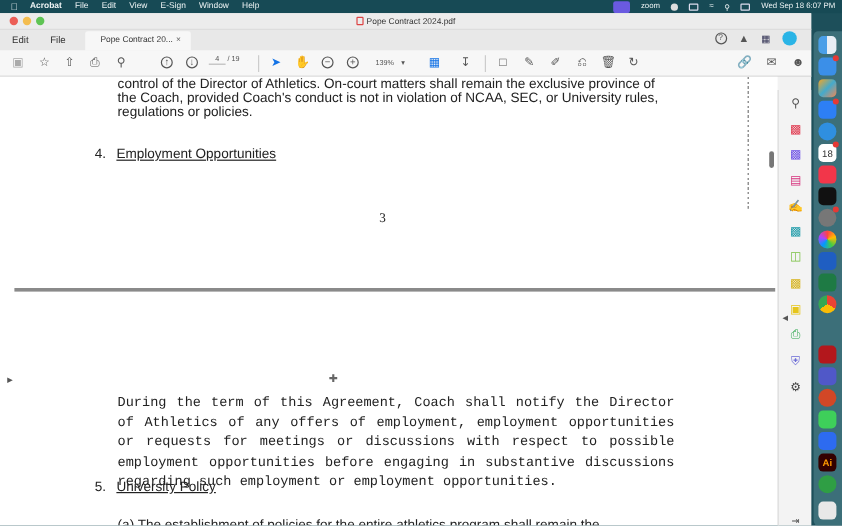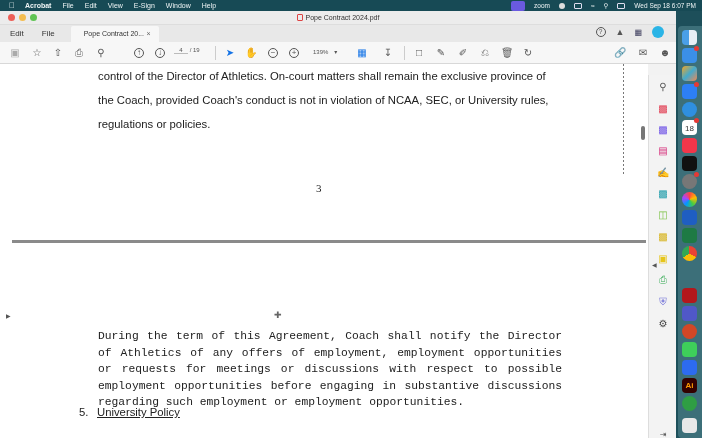--- a/index.html
+++ b/index.html
@@ -39,21 +39,21 @@
   .circ { display:inline-block; width:10px; height:10px; border:1px solid #555; border-radius:50%; font-size:8px; line-height:8px; text-align:center; vertical-align: middle; }
   .page-num { position: absolute; left: 174px; top: 5px; font-size: 6px; color: #555; }
   .page-num .cur { display: inline-block; width: 14px; border-bottom: 1px solid #bbb; text-align: center; }
   .zoom-val { position: absolute; left: 313px; top: 6px; font-size: 6px; color: #555; }
   .zoom-val .caret { margin-left: 6px; }
   .tb-sep { position: absolute; top: 4px; width: 1px; height: 14px; background: #ccc; }
 
   
   .doc-area { position: absolute; left: 0; top: 53px; width: 648px; height: 374px; background: #ffffff; overflow: hidden; }
   .page-gap { position: absolute; left: 12px; top: 176px; width: 634px; height: 3px; background: #8a8a8a; }
-  .doc-text { position: absolute; font-family: "Liberation Sans", sans-serif; color: #222; font-size: 11.3px; line-height: 24px; }
+  .doc-text { position: absolute; font-family: "Liberation Sans", sans-serif; color: #222; font-size: 11.3px; line-height: 12px; }
   .para1 { left: 98px; top: 0px; width: 466px; }
   .heading { font-size: 11.3px; }
   .heading .num { display: inline-block; width: 18px; }
   .heading u { text-decoration: underline; }
   .h4 { left: 79px; top: 59px; }
   .pgnum { left: 316px; top: 112px; font-family: "Liberation Serif", serif; font-size: 11px; }
   .para2 { left: 98px; top: 264px; width: 464px; text-align: justify; line-height: 16.5px; font-family: Liberation Mono, monospace; }
   .h5 { left: 79px; top: 336px; }
   .para3 { left: 98px; top: 368px; width: 464px; text-align: justify; white-space: nowrap; }
   .vscroll-thumb { position: absolute; left: 641px; top: 62px; width: 4px; height: 14px; background: #777; border-radius: 2px; }
@@ -147,20 +147,23 @@
     <span class="tb" style="left:478px">⎌</span>
     <span class="tb" style="left:500px">🗑</span>
     <span class="tb" style="left:521px">↻</span>
     <span class="tb" style="left:614px">🔗</span>
     <span class="tb" style="left:636px">✉</span>
     <span class="tb" style="left:658px">☻</span>
   </div>
 
   <div class="doc-area">
     <div class="doc-text para1">control of the Director of Athletics.  On-court matters shall remain the exclusive province of the Coach, provided Coach's conduct is not in violation of NCAA, SEC, or University rules, regulations or policies.</div>
+    <div class="doc-text heading h4">
+      <span class="num">4.</span><u>Employment Opportunities</u>
+    </div>
     <div class="doc-text pgnum">3</div>
     <div class="vline"></div>
     <div class="vscroll-thumb"></div>
 
     <div class="page-gap"></div>
     <div class="left-handle">▶</div>
     <div class="cursor">✚</div>
 
     <div class="doc-text para2">During the term of this Agreement, Coach shall notify the Director of Athletics of any offers of employment, employment opportunities or requests for meetings or discussions with respect to possible employment opportunities before engaging in substantive discussions regarding such employment or employment opportunities.</div>
     <div class="doc-text heading h5">

